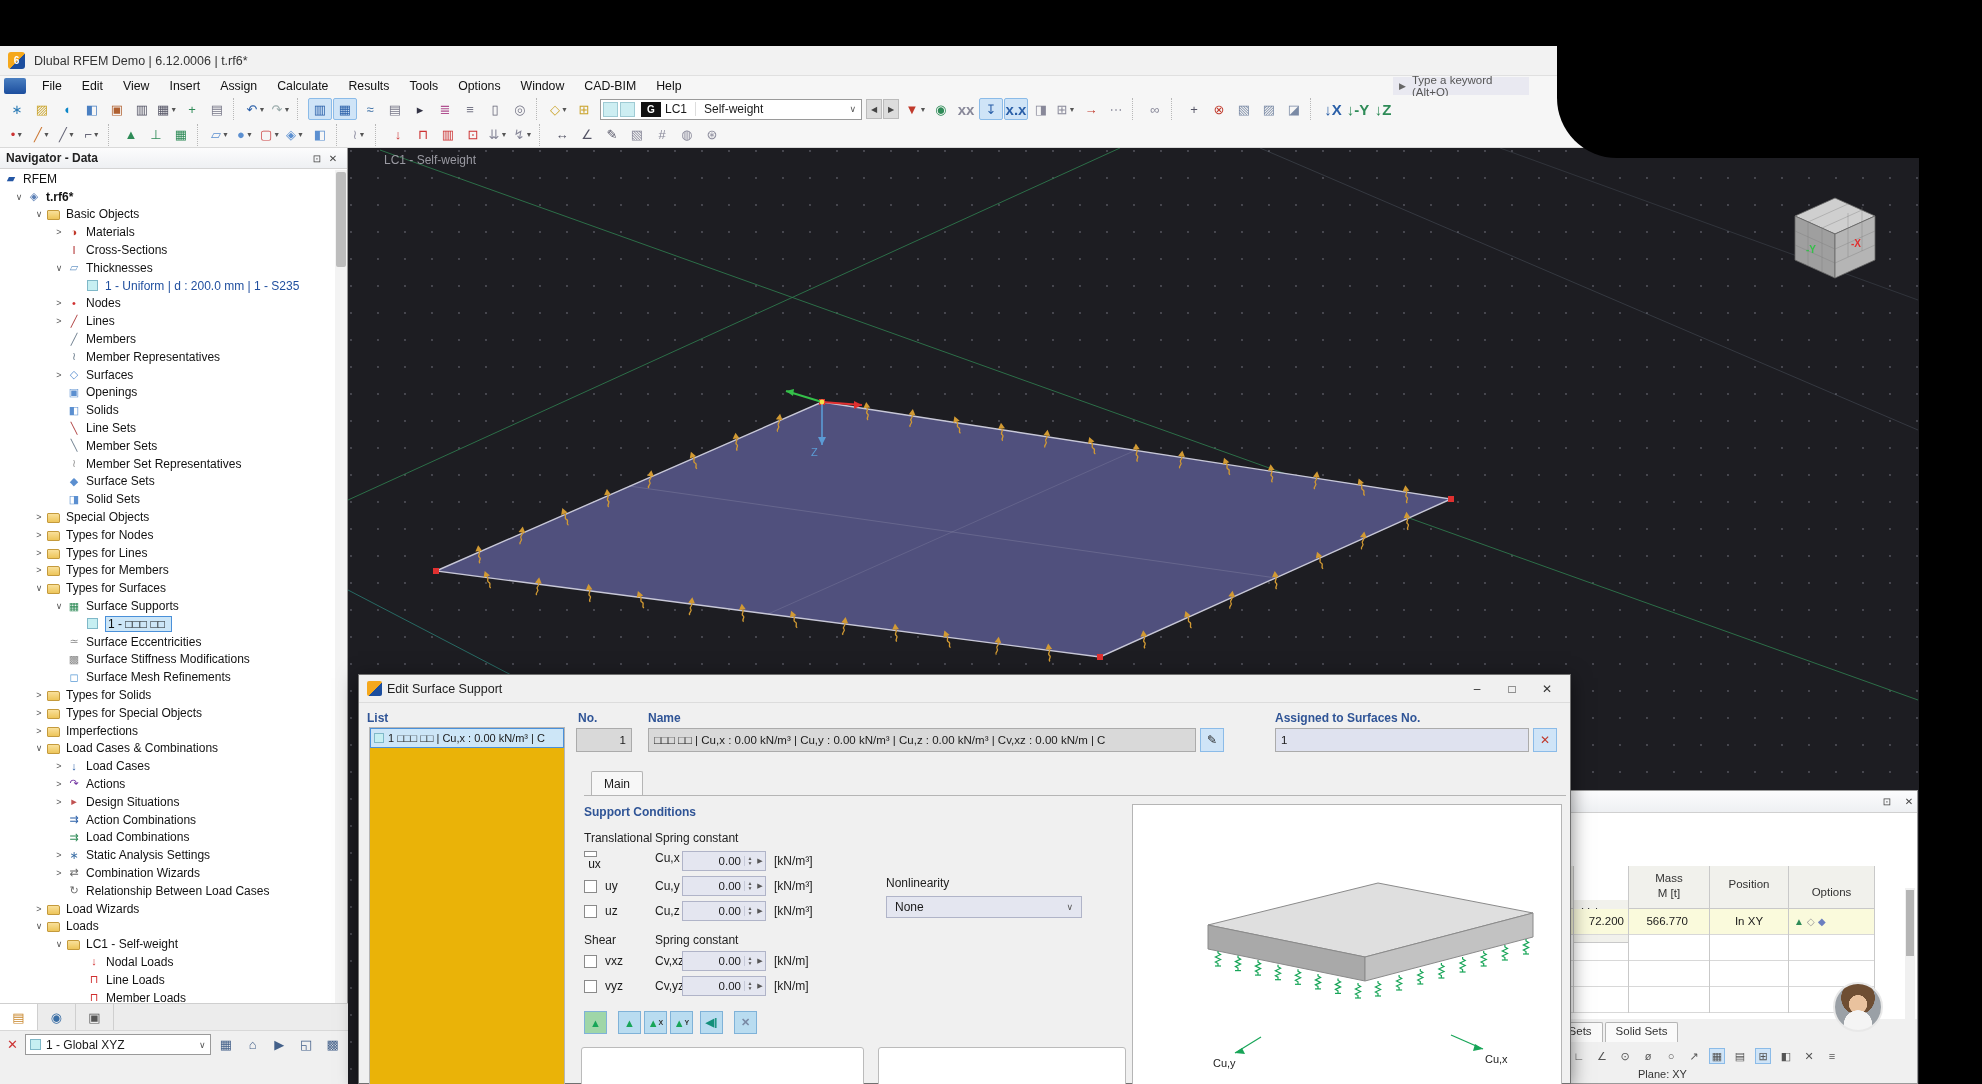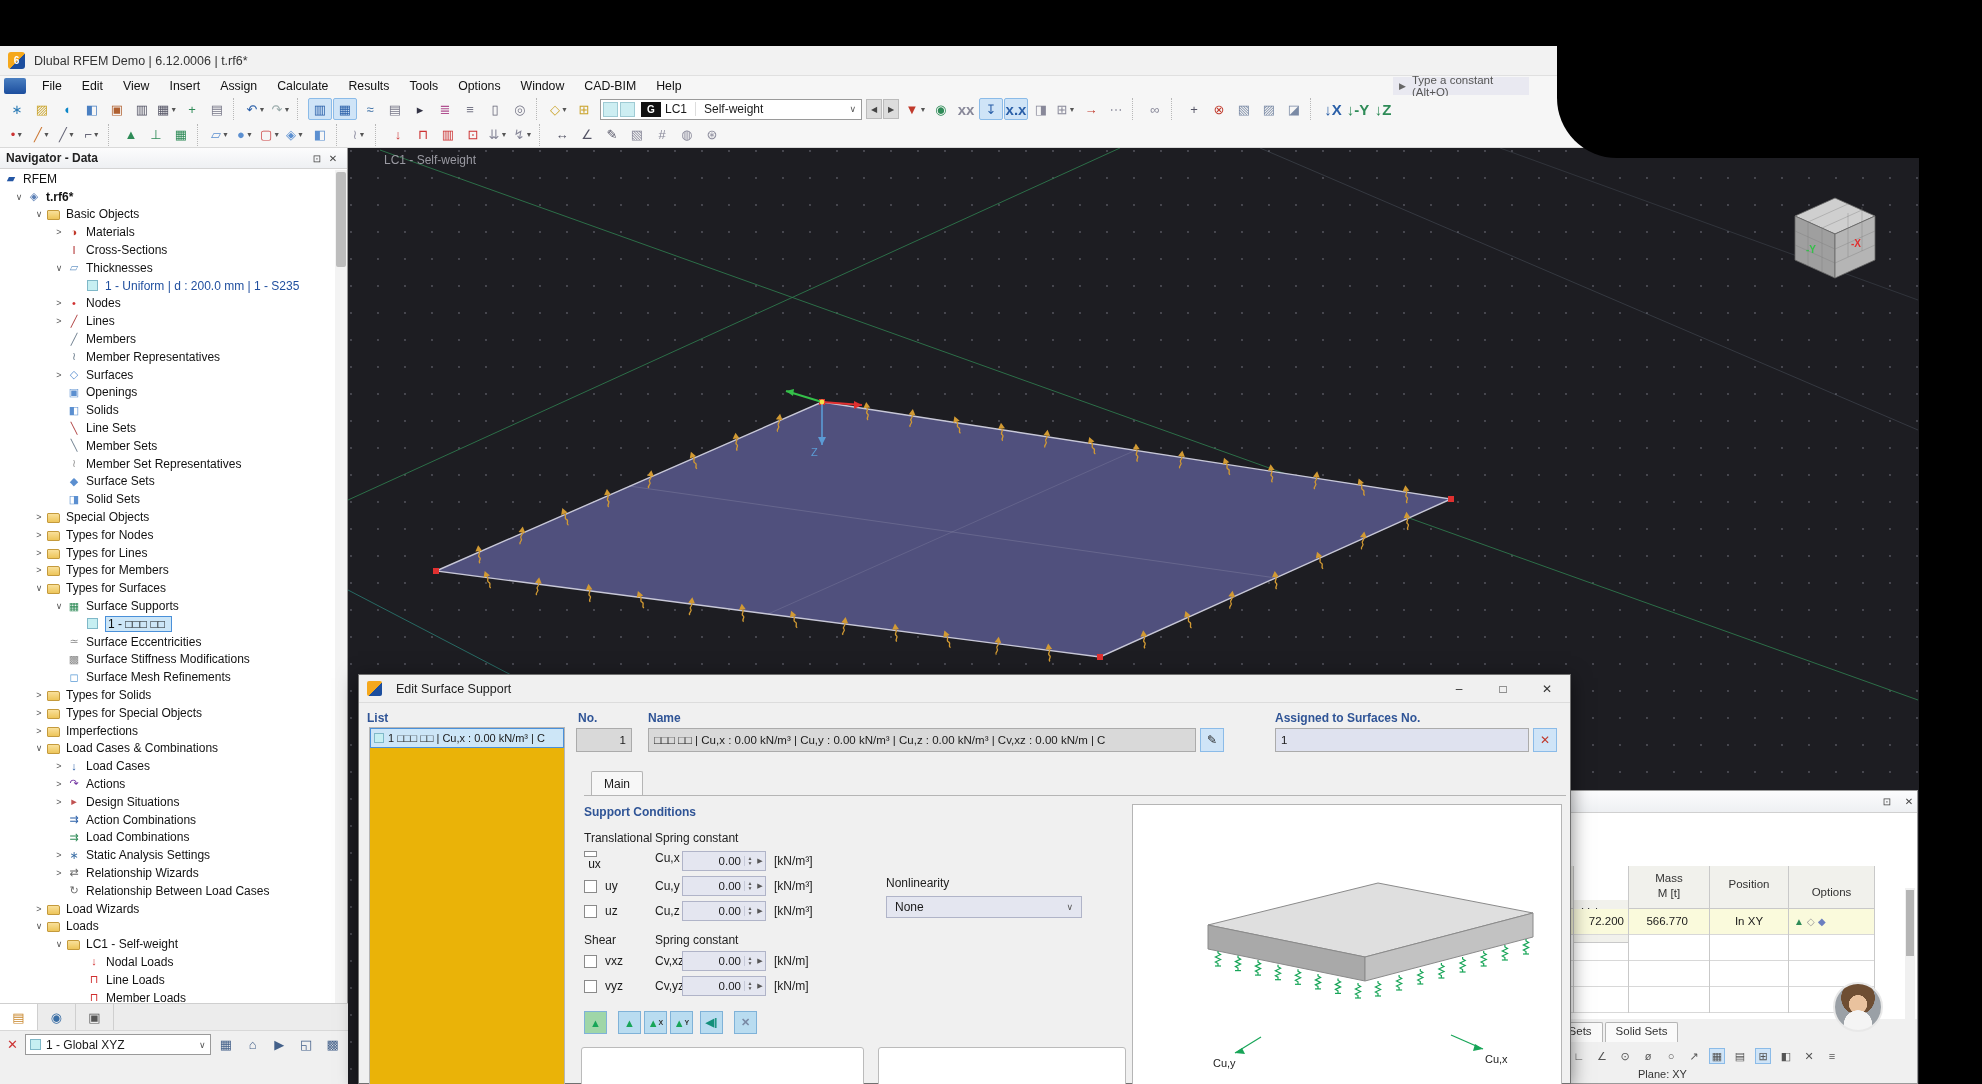--- a/index.html
+++ b/index.html
@@ -122,21 +122,21 @@
     background:
       radial-gradient(circle at 50% 88%, #f4f4f4 0 30%, rgba(0,0,0,0) 31%),
       radial-gradient(circle at 50% 44%, #e9c29e 0 26%, rgba(0,0,0,0) 27%),
       radial-gradient(circle at 50% 30%, #6e4e33 0 42%, rgba(0,0,0,0) 43%),
       #9aa0a6; }
 
   
   #dialog { left:358px; top:674px; width:1213px; height:410px; background:#f0f0f0;
     border:1px solid #707070; box-shadow:0 4px 18px rgba(0,0,0,.5); z-index:20; }
   #dlg-titlebar { left:0; top:0; width:100%; height:28px; background:#f0f0f0;
-    border-bottom:1px solid #dcdcdc; display:flex; align-items:center; padding:0 8px; gap:14px;}
+    border-bottom:1px solid #dcdcdc; display:flex; align-items:center; padding:0 8px; gap:5px;}
   #dlg-icon { width:15px; height:15px; border-radius:2px;
     background:linear-gradient(135deg,#f5a81c 55%,#1c4e9e 55%); }
   #dlg-title { flex:1; font-size:12.5px; color:#222; }
   .dlg-wbtn { width:30px; height:22px; display:flex; align-items:center; justify-content:center;
     font-size:12px; color:#333; }
   .flabel { position:absolute; color:#2f5496; font-weight:bold; font-size:12px; }
   #dlg-listbox { left:10px; top:52px; width:196px; height:358px; background:#eab308;
     border:1px solid #b5b5b5; overflow:hidden; }
   #dlg-listitem { height:20px; background:#cde6f7; border:1px solid #4a90d9; display:flex;
     align-items:center; padding:0 3px; gap:4px; font-size:11px; white-space:nowrap; overflow:hidden;}
@@ -195,21 +195,21 @@
       <span class="menu-item">Results</span>
       <span class="menu-item">Tools</span>
       <span class="menu-item">Options</span>
       <span class="menu-item">Window</span>
       <span class="menu-item">CAD-BIM</span>
       <span class="menu-item">Help</span>
     </span>
 </div>
 <div class="abs" id="search-box">
   <span id="search-caret">▶</span>
-  <span>Type a constant (Alt+Q)</span>
+  <span>Type a keyword (Alt+Q)</span>
 </div>
 
 <div class="abs toolbar" id="toolbar1">
   <span id="t1a" style="display:flex;gap:1px;align-items:center;">
       <span class="tbtn">
         <span class="g" style="color: rgb(42, 122, 181);">∗</span>
       </span>
       <span class="tbtn">
         <span class="g" style="color: rgb(201, 162, 39);">▨</span>
       </span>
@@ -743,21 +743,21 @@
         <span class="tl">Load Combinations</span>
       </div>
       <div class="trow" style="padding-left: 51px;">
         <span class="exp">&gt;</span>
         <span class="ti" style="color: rgb(58, 110, 165);">∗</span>
         <span class="tl">Static Analysis Settings</span>
       </div>
       <div class="trow" style="padding-left: 51px;">
         <span class="exp">&gt;</span>
         <span class="ti" style="color: rgb(102, 102, 102);">⇄</span>
-        <span class="tl">Relationship Wizards</span>
+        <span class="tl">Combination Wizards</span>
       </div>
       <div class="trow" style="padding-left: 51px;">
         <span class="exp"></span>
         <span class="ti" style="color: rgb(102, 102, 102);">↻</span>
         <span class="tl">Relationship Between Load Cases</span>
       </div>
       <div class="trow" style="padding-left: 31px;">
         <span class="exp">&gt;</span>
         <span class="ti-folder"></span>
         <span class="tl">Load Wizards</span>

